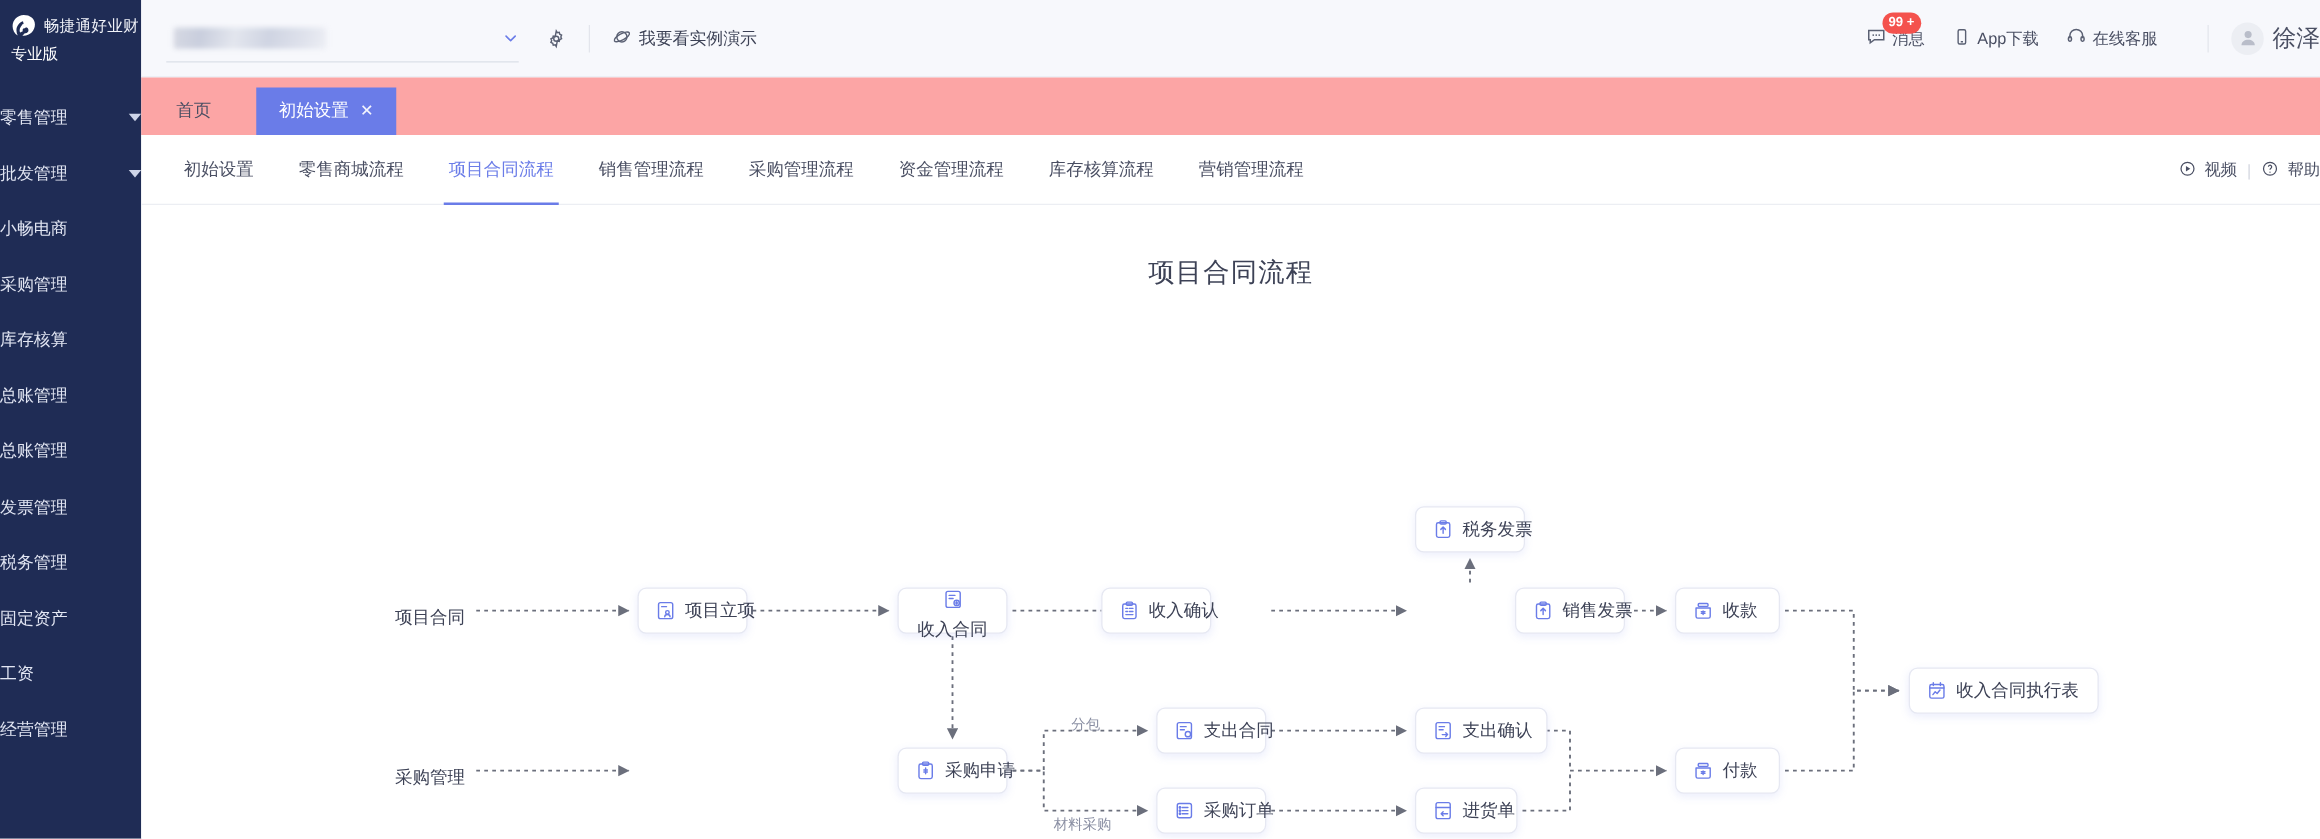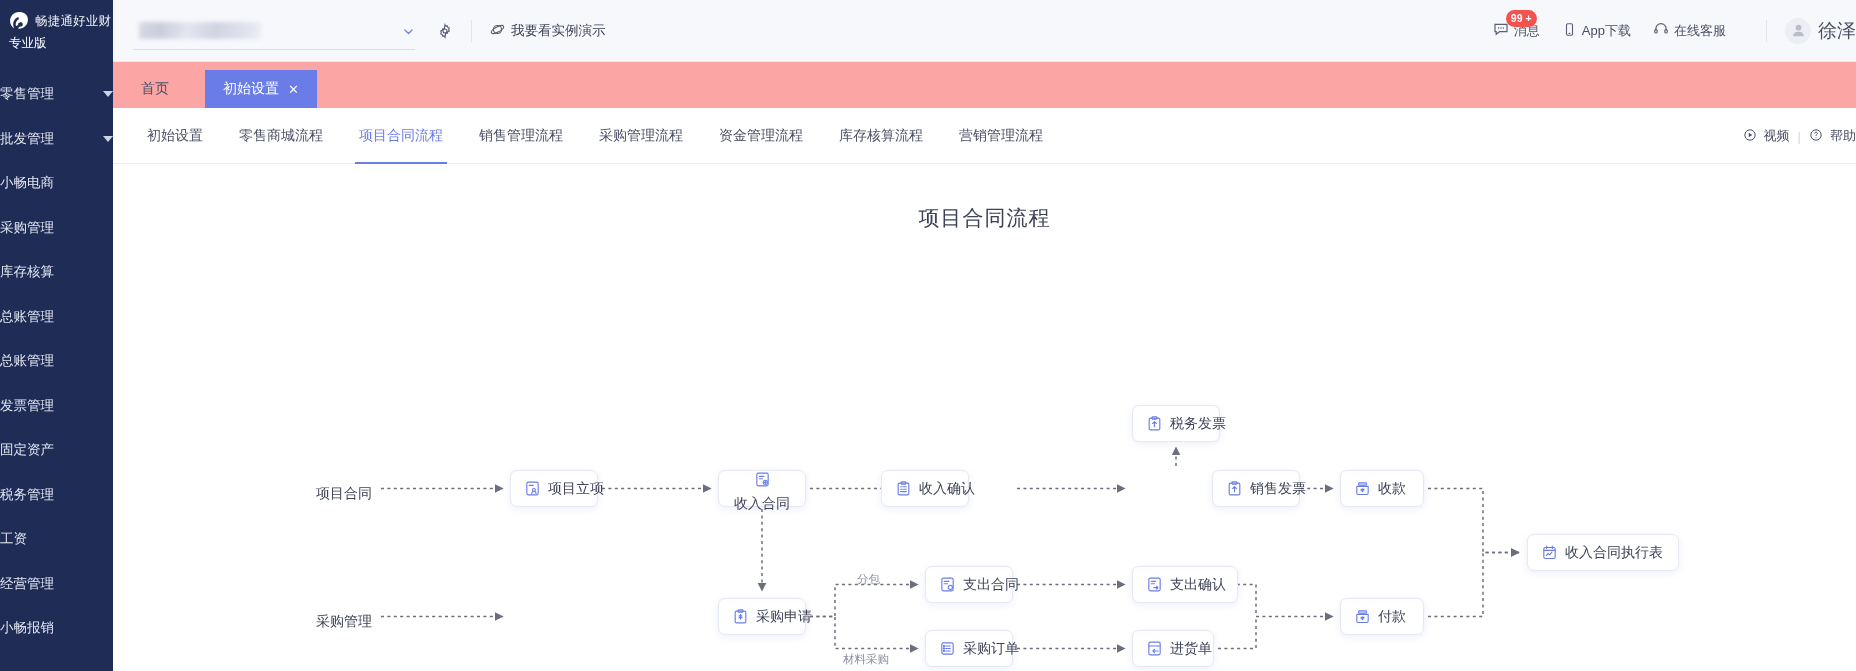--- a/index.html
+++ b/index.html
@@ -159,33 +159,30 @@
         <div class="nav-item">
           <span>总账管理</span>
         </div>
         <div class="nav-item">
           <span>总账管理</span>
         </div>
         <div class="nav-item">
           <span>发票管理</span>
         </div>
         <div class="nav-item">
+          <span>税务管理</span>
+        </div>
+        <div class="nav-item">
           <span>固定资产</span>
         </div>
         <div class="nav-item">
-          <span>税务管理</span>
-        </div>
-        <div class="nav-item">
           <span>工资</span>
         </div>
         <div class="nav-item">
           <span>经营管理</span>
-        </div>
-        <div class="nav-item">
-          <span>小畅报销</span>
         </div>
       </nav>
   </aside>
 
   <header class="header">
     <div class="hsearch">
       <span class="blurred"></span>
       <span class="underline"></span>
       <span class="chev-down">
         <svg viewBox="0 0 16 16" width="13" height="13">

